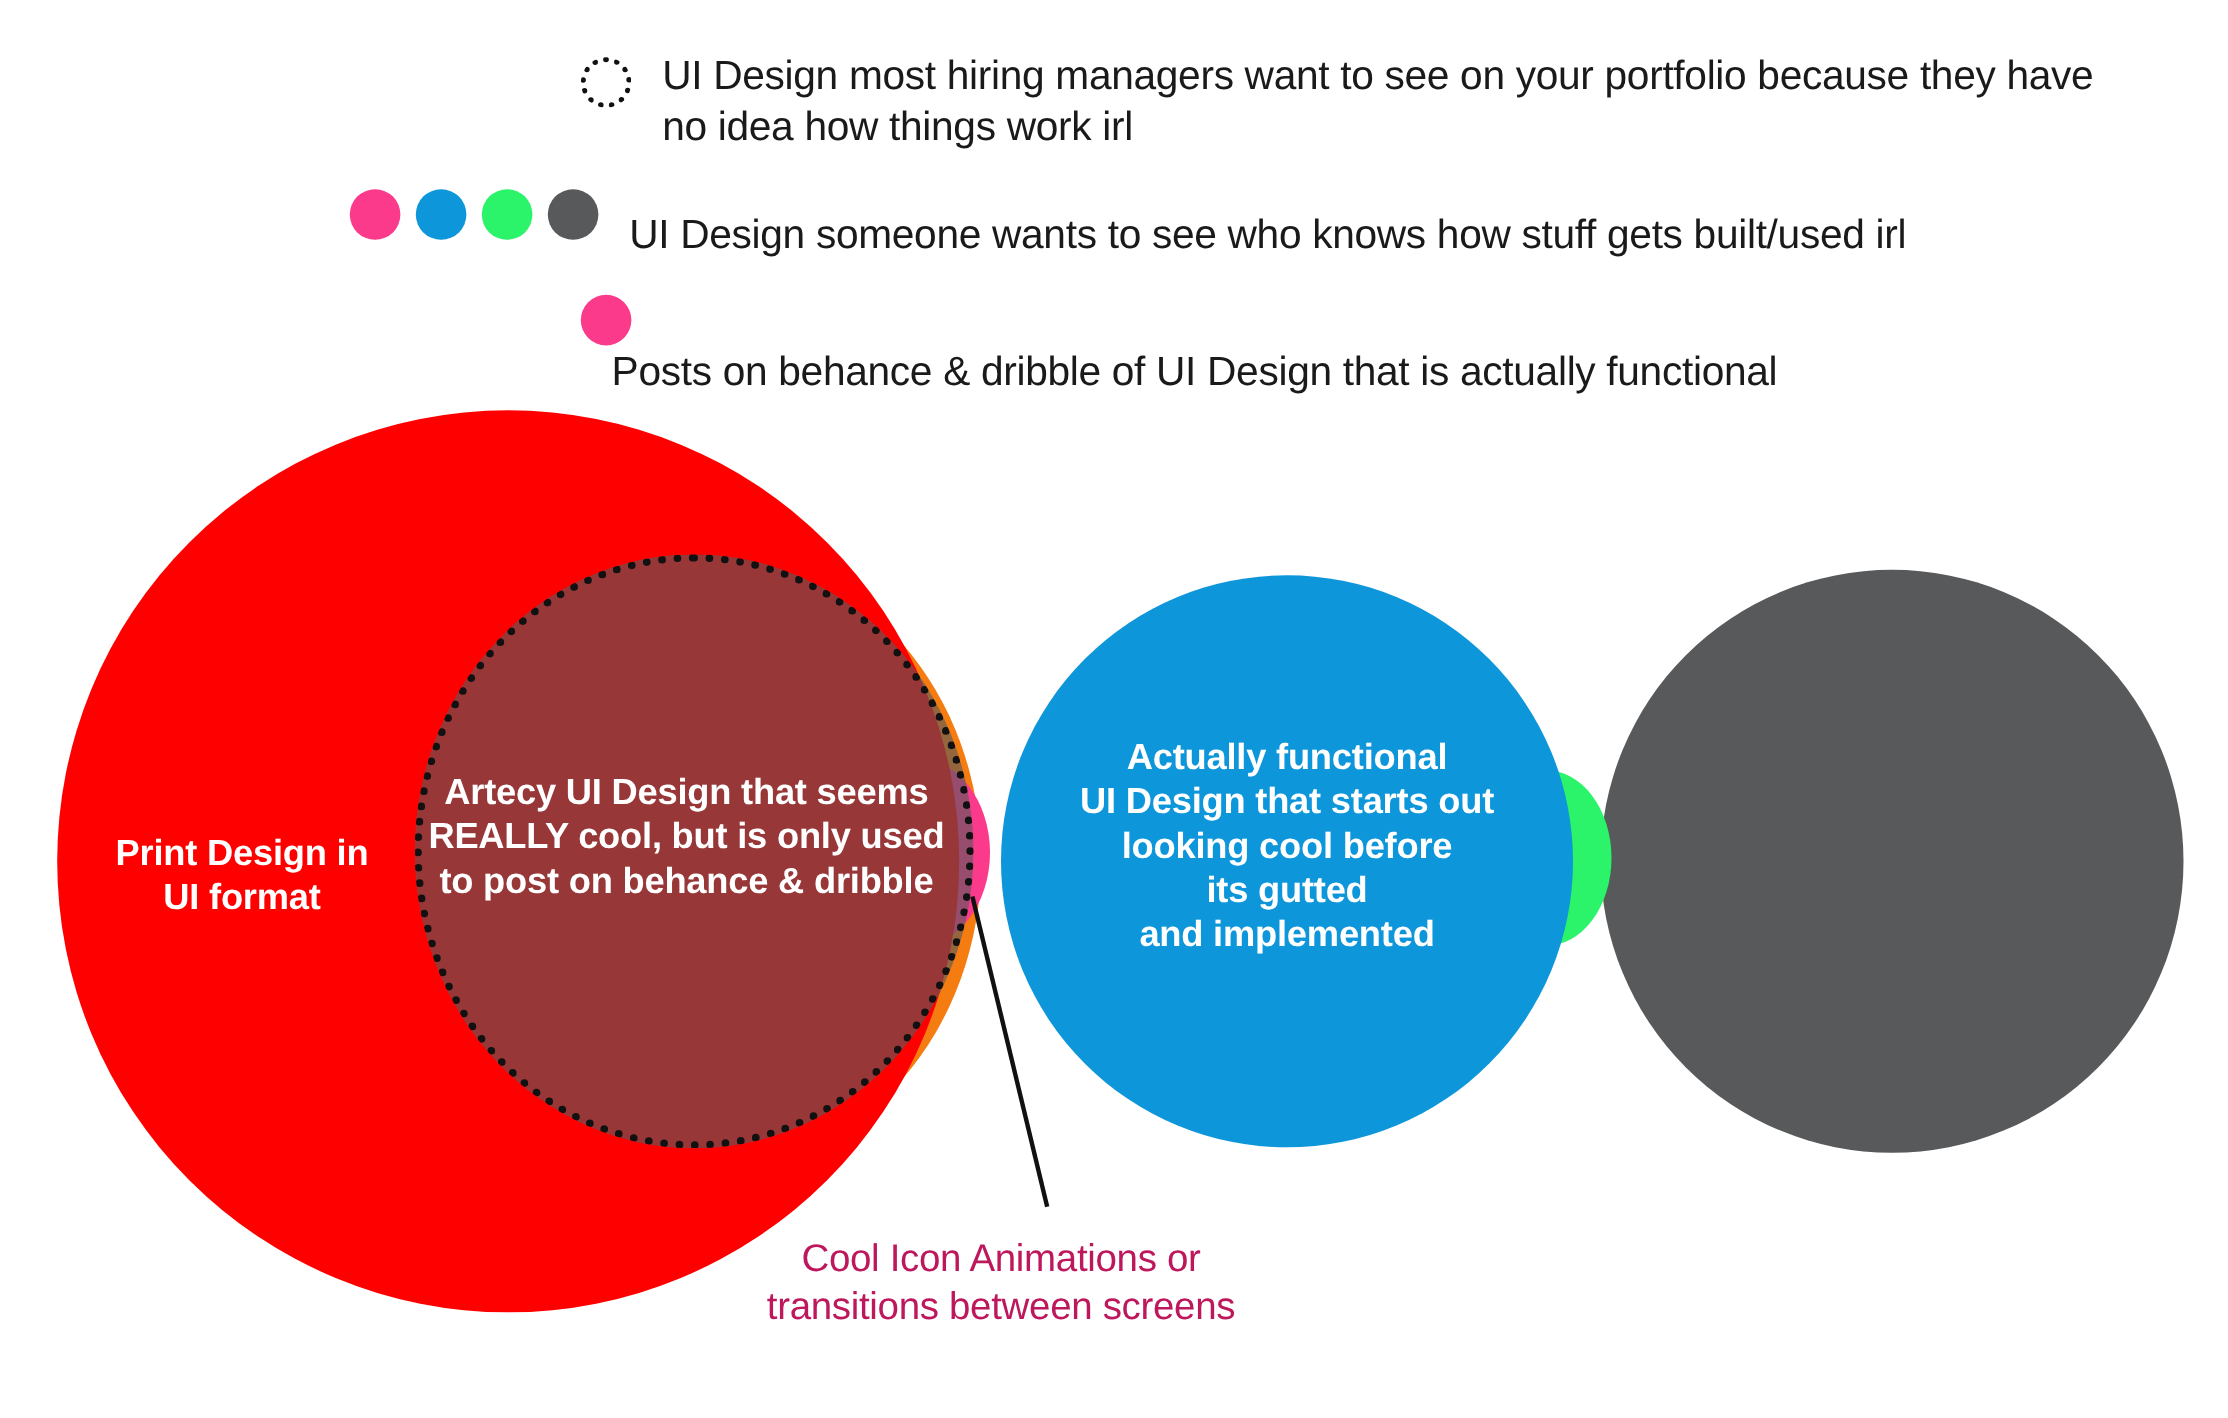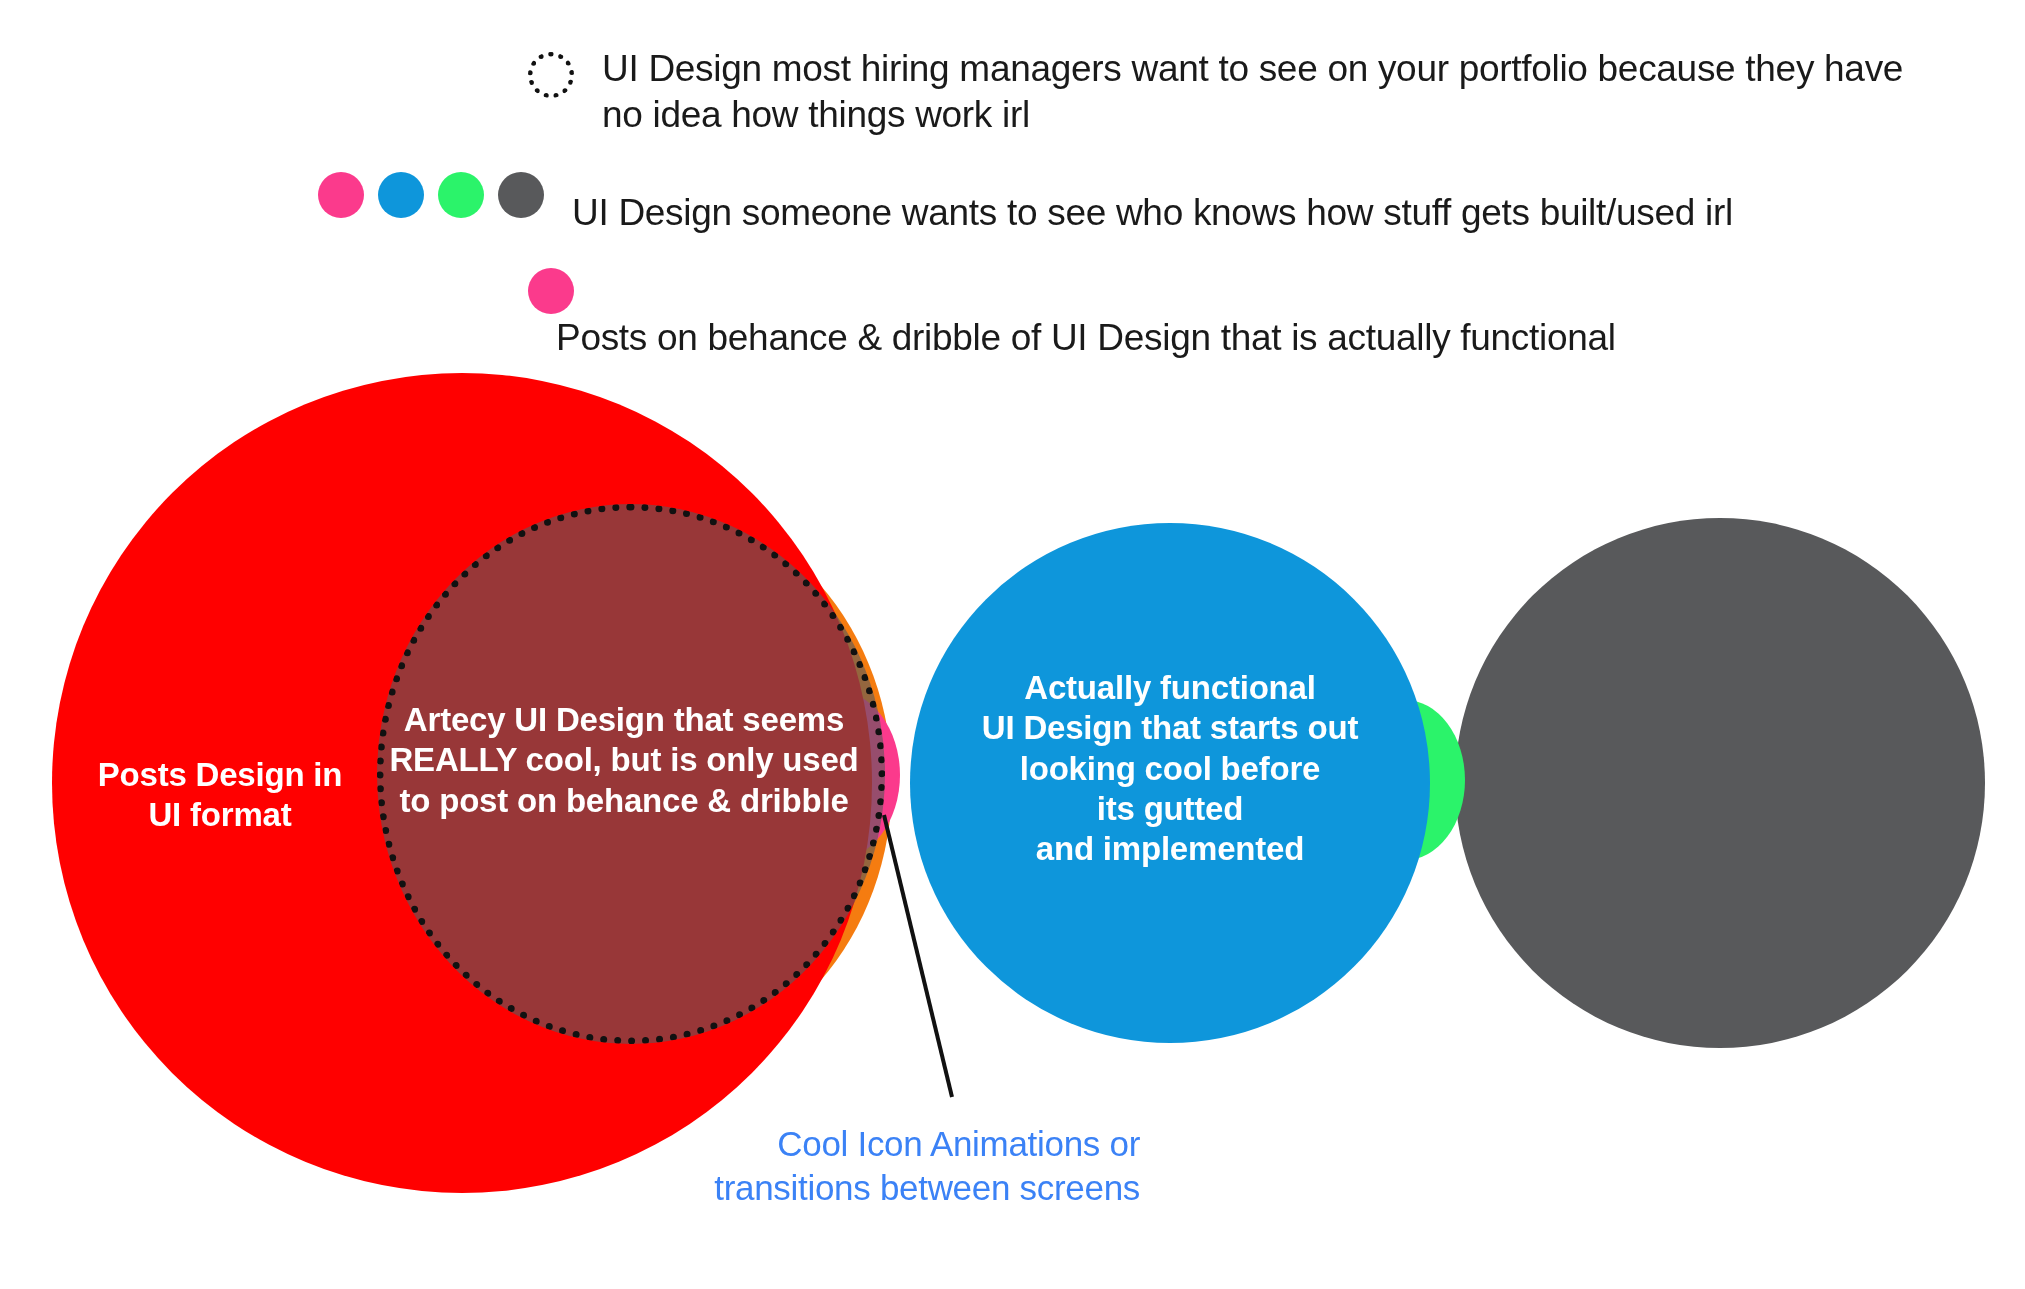--- a/index.html
+++ b/index.html
@@ -190,24 +190,24 @@
     width: 2025px;
     height: 1289px;
     z-index: 12;
     pointer-events: none;
   }
   .callout-text {
     position: absolute;
     left: 680px;
     top: 1122px;
     width: 460px;
-    text-align: right;
+    text-align: center;
     font-size: 35px;
     line-height: 1.26;
-    color: #3b82f6;
+    color: #be185d;
     font-family: "Liberation Sans", sans-serif;
     letter-spacing: -0.3px;
     z-index: 13;
     white-space: pre-line;
   }
 </style>
 </head>
 <body>
 
 <div id="stage">
@@ -243,21 +243,21 @@
   <div class="diagram">
 
     <div class="circle circle-gray" style="z-index:1"></div>
     <div class="circle circle-green" style="z-index:2"></div>
     <div class="circle circle-blue" style="z-index:3"></div>
     <div class="circle circle-pinksliver" style="z-index:4"></div>
     <div class="circle circle-orange" style="z-index:3"></div>
     <div class="circle circle-red" style="z-index:5"></div>
     <div class="circle circle-dotted"></div>
 
-    <div class="circle-label label-red">Posts Design in
+    <div class="circle-label label-red">Print Design in
 UI format</div>
     <div class="circle-label label-brown">Artecy UI Design that seems
 REALLY cool, but is only used
 to post on behance &amp; dribble</div>
     <div class="circle-label label-blue">Actually functional
 UI Design that starts out
 looking cool before
 its gutted
 and implemented</div>
 

